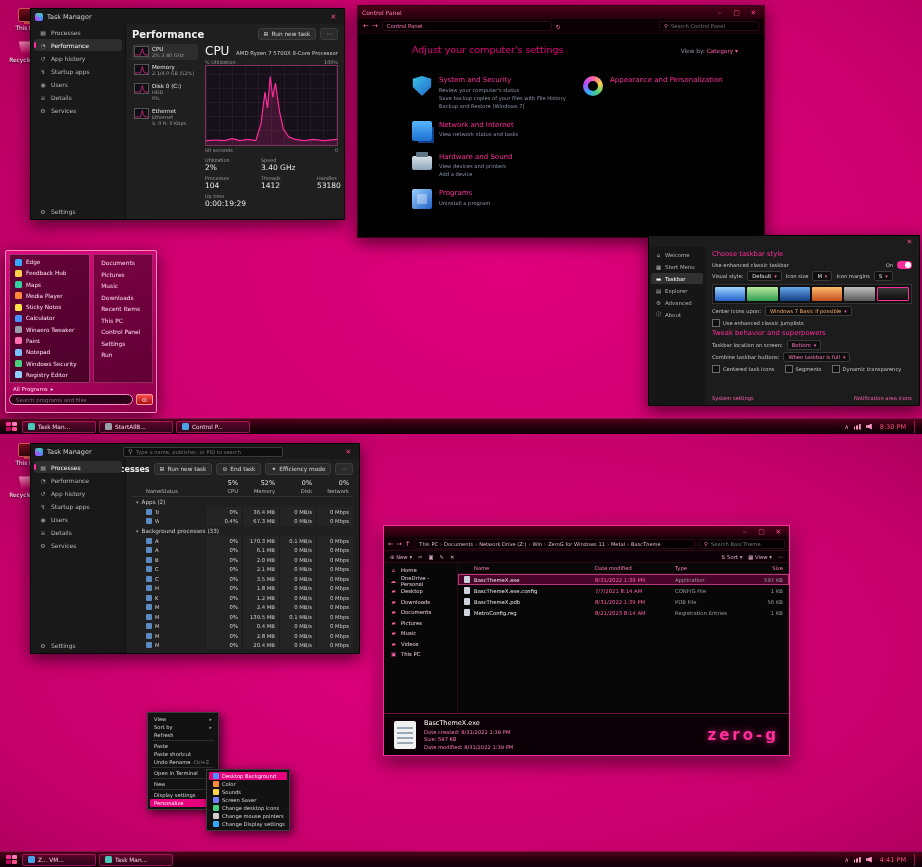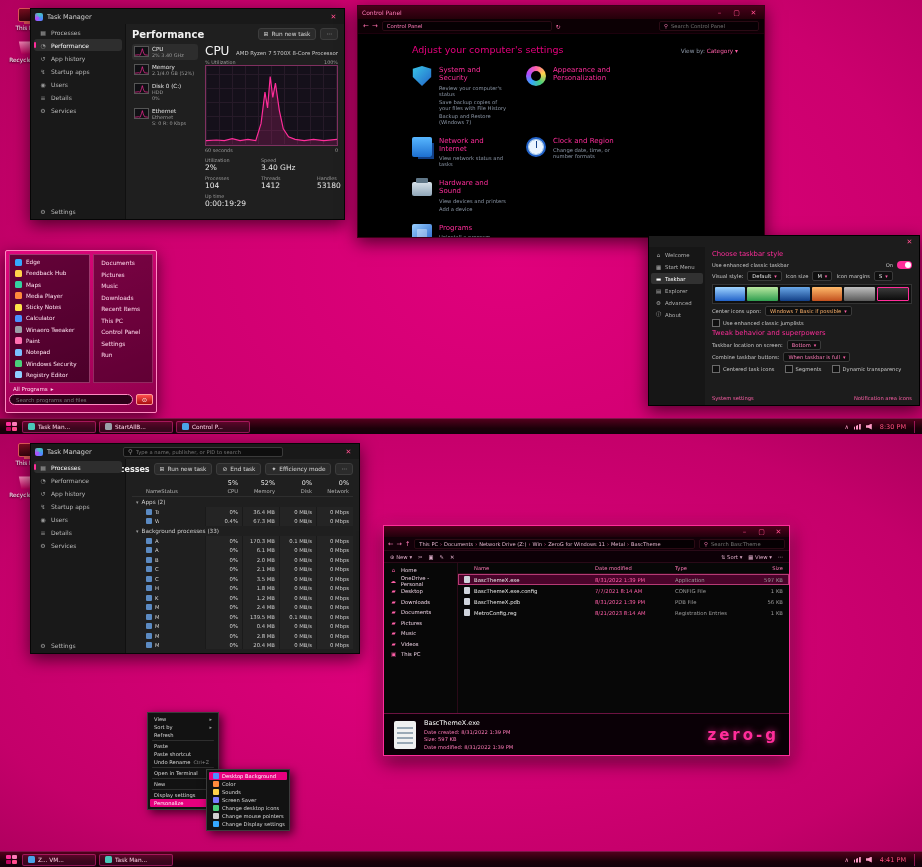--- a/index.html
+++ b/index.html
@@ -65,21 +65,21 @@
 .cp-title{height:13px;background:linear-gradient(#48001a,#240009);display:flex;align-items:center;gap:3px;padding:0 4px;color:#ff7ab8;font-size:6px;flex:none}
 .cp-addr{height:15px;background:#0c0004;display:flex;align-items:center;gap:4px;padding:0 5px;border-bottom:1px solid #1c000c;flex:none}
 .cp-arrows{color:#ff6fae;font-size:7px;display:flex;gap:3px}
 .fieldbox{height:10px;background:#060003;border:1px solid #2a0a14;border-radius:2px;display:flex;align-items:center;gap:3px;padding:0 4px;color:#ff7ab8;font-size:5.4px}
 .fieldbox input{background:transparent;border:none;outline:none;color:#b08ca0;font-size:5.2px;width:100%}
 .cp-body{flex:1;padding:10px 26px 0 54px;overflow:hidden}
 .cp-bodyhead{display:flex;align-items:baseline}
 .cp-h1{color:#e6007e;font-size:9.5px}
 .cp-view{margin-left:auto;font-size:5.8px;color:#8d98a8}
 .cp-view b{color:#ff5fa8}
-.cp-grid{display:grid;grid-template-columns:1fr 1fr 1fr;grid-template-rows:repeat(4,auto);grid-auto-flow:column;column-gap:16px;row-gap:12px;margin-top:11px}
+.cp-grid{display:grid;grid-template-columns:1fr 1fr;grid-template-rows:repeat(4,auto);grid-auto-flow:column;column-gap:16px;row-gap:12px;margin-top:21px}
 .cp-cat{display:flex;gap:7px;cursor:pointer}
 .cat-icon{width:20px;height:20px;flex:none;position:relative}
 .cp-cat-title{font-size:7px;color:#ff2d9a}
 .cp-links{margin-top:2.5px;display:flex;flex-direction:column;gap:2px}
 .cp-link{font-size:5.2px;color:#8d98a8;cursor:pointer}
 [data-icon="shield"]{background:linear-gradient(135deg,#39c7e8,#2262c8);clip-path:polygon(50% 0,96% 14%,96% 55%,50% 100%,4% 55%,4% 14%)}
 [data-icon="network"]{background:linear-gradient(#58b7ff,#1d6fd0);border-radius:2px;box-shadow:4px 4px 0 -2px #123f86}
 [data-icon="printer"]{background:linear-gradient(#d8e2ea,#8fa6b8);border-radius:2px;top:3px;height:14px}
 [data-icon="printer"]::after{content:"";position:absolute;left:4px;right:4px;top:-4px;height:5px;background:#5f7687;border-radius:1px}
 [data-icon="programs"]{background:linear-gradient(135deg,#9ad0ff,#2262c8);border-radius:2px}
@@ -461,29 +461,20 @@
     </span>
    </div>
           <div class="cp-cat">
     <i class="cat-icon" data-icon="appearance"></i>
     <span style="min-width:0">
      <span class="cp-cat-title">Appearance and Personalization</span>
      <span class="cp-links">
      </span>
     </span>
    </div>
-          <div class="cp-cat">
-    <i class="cat-icon" data-icon="clock"></i>
-    <span style="min-width:0">
-     <span class="cp-cat-title">Clock and Region</span>
-     <span class="cp-links">
-     <span class="cp-link">Change date, time, or number formats</span>
-              </span>
-    </span>
-   </div>
         </div>
  </div>
 </div>
 
 <div class="win sm" style="left:5px;top:250px;width:152px;height:163px">
  <div class="sm-cols">
   <div class="sm-apps">
   <div class="sm-app">
     <i class="sm-app-icon" style="background: rgb(53, 168, 255);"></i>
     <span>Edge</span>

